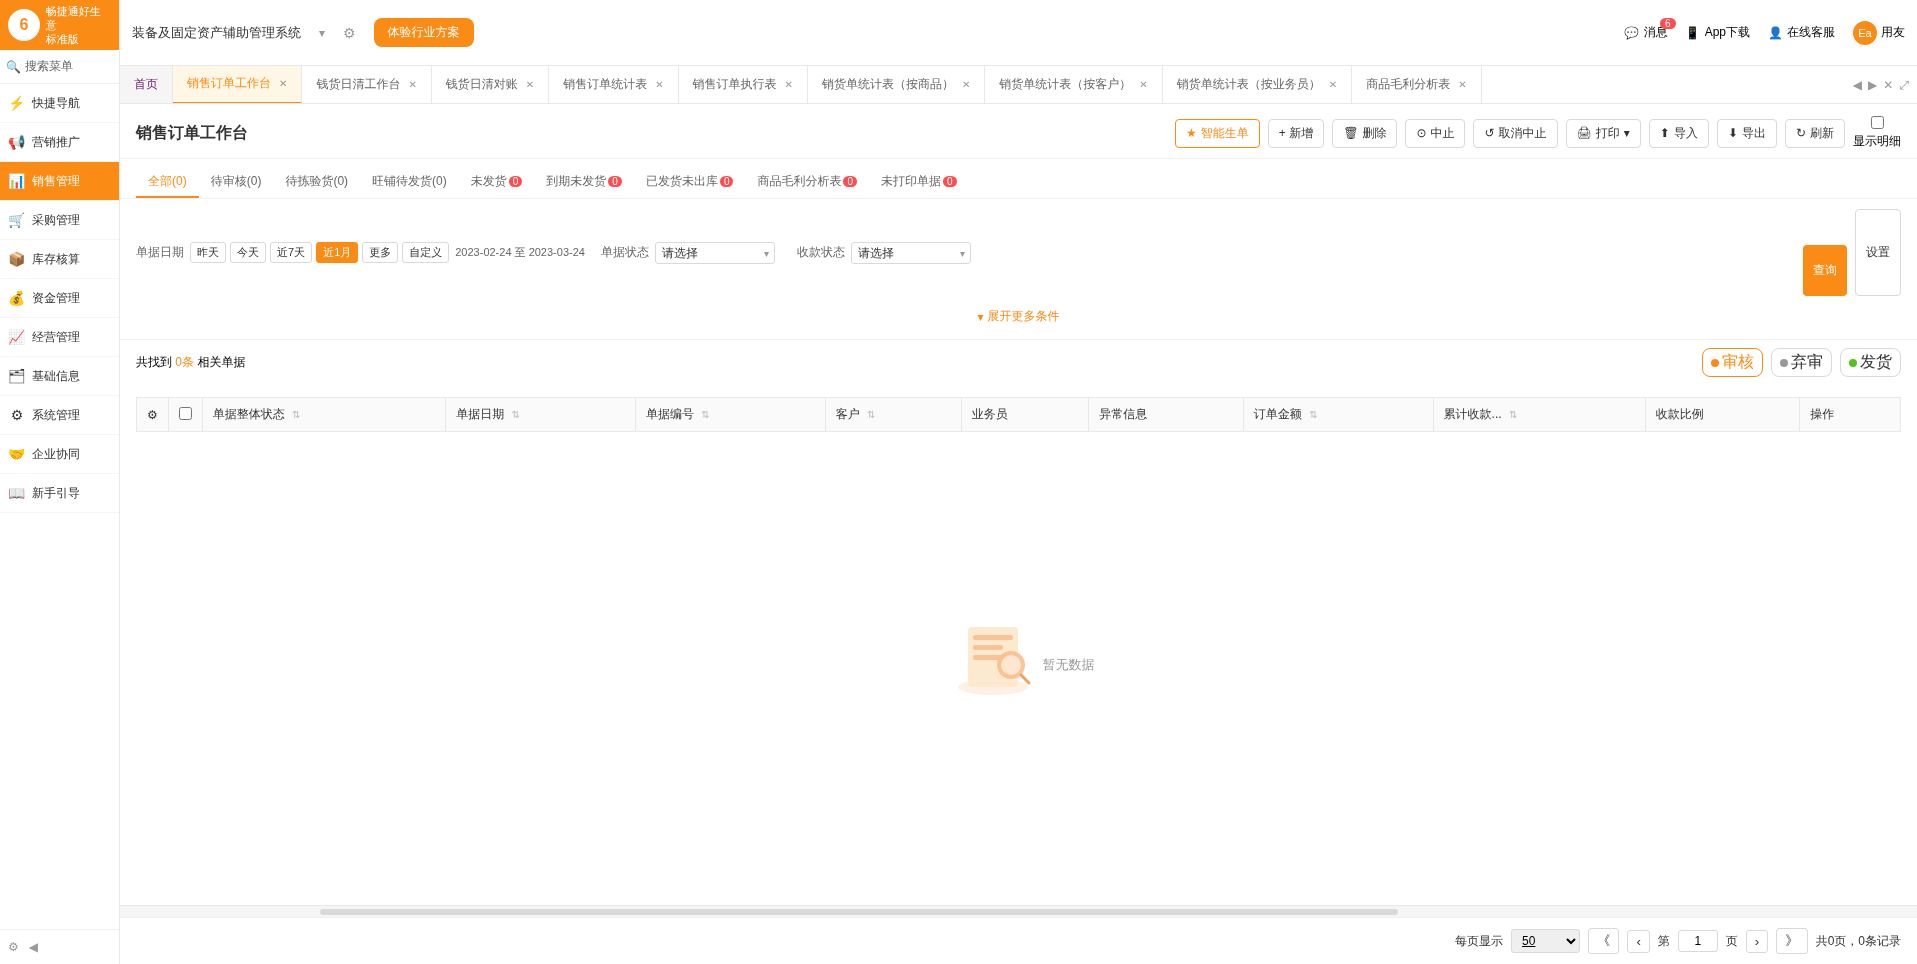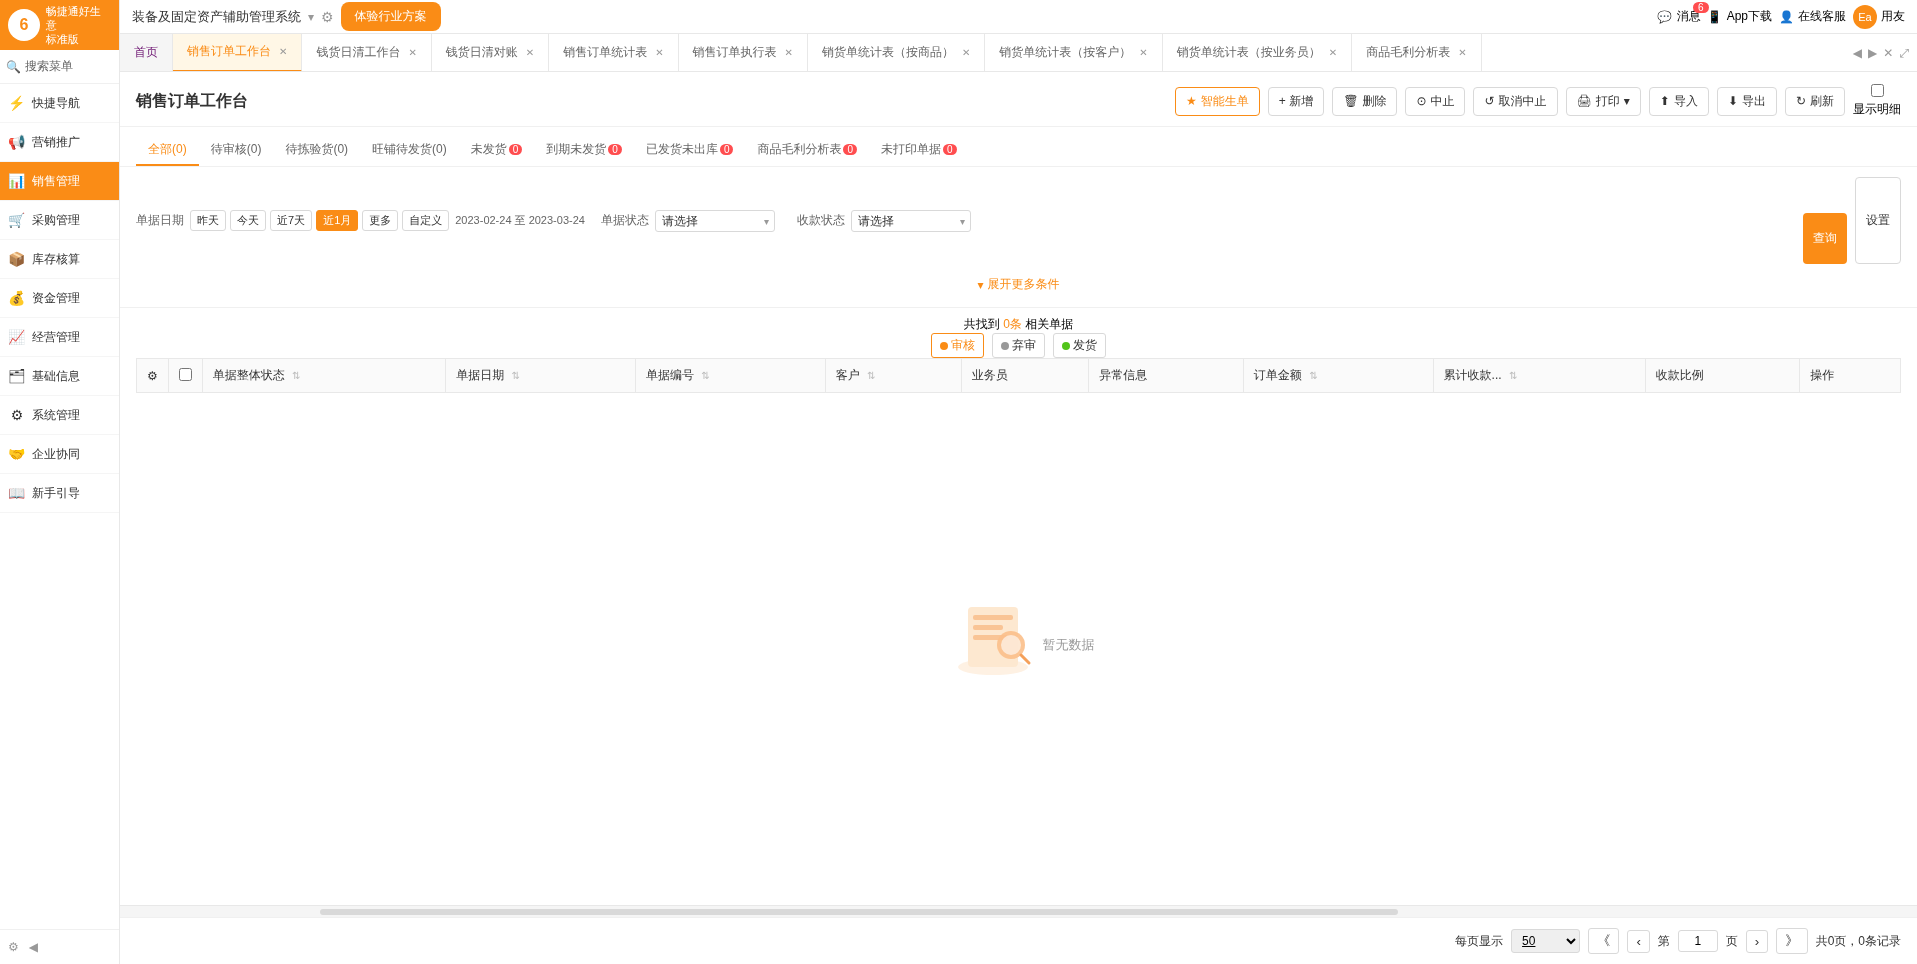--- a/index.html
+++ b/index.html
@@ -13,21 +13,21 @@
     .sidebar-search { padding: 8px 6px; border-bottom: 1px solid #f0f0f0; display: flex; align-items: center; gap: 4px; cursor: pointer; color: #666; font-size: 12px; }
     .sidebar-nav-item { padding: 10px 8px; display: flex; align-items: center; gap: 6px; cursor: pointer; color: #333; font-size: 12px; border-bottom: 1px solid #f5f5f5; }
     .sidebar-nav-item.active { background: #fa8c16; color: #fff; }
     .sidebar-nav-item .nav-icon { width: 18px; height: 18px; display: flex; align-items: center; justify-content: center; font-size: 14px; }
     .sidebar-bottom { margin-top: auto; padding: 10px 8px; display: flex; gap: 10px; border-top: 1px solid #f0f0f0; }
 
     
     .main { flex: 1; display: flex; flex-direction: column; overflow: hidden; }
 
     
-    .topbar { height: 34px; background: #fff; border-bottom: 1px solid #e8e8e8; display: flex; align-items: center; padding: 0 12px; gap: 7px; }
+    .topbar { height: 66px; background: #fff; border-bottom: 1px solid #e8e8e8; display: flex; align-items: center; padding: 0 12px; gap: 18px; }
     .topbar-btn-industry { background: #fa8c16; color: #fff; border: none; padding: 6px 14px; border-radius: 8px; cursor: pointer; font-size: 12px; }
     .topbar-action-item { display: flex; align-items: center; gap: 4px; cursor: pointer; position: relative; }
     .badge { background: #ff4d4f; color: #fff; border-radius: 8px; padding: 0 4px; font-size: 10px; position: absolute; top: -6px; right: -8px; min-width: 16px; text-align: center; }
 
     
     .tabbar { background: #fff; border-bottom: 1px solid #e8e8e8; display: flex; align-items: center; overflow: hidden; height: 38px; }
     .tab-item { padding: 0 14px; height: 38px; display: flex; align-items: center; gap: 6px; cursor: pointer; white-space: nowrap; font-size: 12px; color: #666; border-right: 1px solid #e8e8e8; position: relative; flex-shrink: 0; }
     .tab-item.active { background: #fff7e6; color: #fa8c16; border-bottom: 2px solid #fa8c16; }
     .tab-item.home { background: #f5f5f5; color: #701a75; }
     .tab-close { font-size: 10px; color: #999; cursor: pointer; margin-left: 2px; }
@@ -62,23 +62,23 @@
     .date-btn { padding: 2px 6px; border: 1px solid #d9d9d9; border-radius: 3px; cursor: pointer; font-size: 11px; color: #333; background: #fff; }
     .date-btn.active { background: #fa8c16; color: #fff; border-color: #fa8c16; }
     .date-range { font-size: 11px; color: #666; }
     .filter-select { border: 1px solid #d9d9d9; border-radius: 3px; padding: 3px 20px 3px 6px; font-size: 12px; color: #333; background: #fff; min-width: 120px; appearance: none; position: relative; }
     .select-wrapper { position: relative; display: inline-block; }
     .select-wrapper::after { content: '▾'; position: absolute; right: 6px; top: 50%; transform: translateY(-50%); color: #999; pointer-events: none; font-size: 10px; }
     .expand-more { display: flex; align-items: center; gap: 4px; color: #fa8c16; cursor: pointer; font-size: 12px; justify-content: center; padding: 4px; }
 
     
     .table-area { flex: 1; padding: 8px 16px; display: flex; flex-direction: column; }
-    .table-info { display: flex; align-items: center; justify-content: space-between; margin-bottom: 0; flex-direction: column; }
+    .table-info { display: flex; align-items: center; justify-content: space-between; margin-bottom: 20px; }
     .table-ops { display: flex; gap: 8px; }
-    .op-btn { padding: 3px 8px; border: 1px solid #d9d9d9; border-radius: 3px; cursor: pointer; font-size: 12px; color: #333; background: #fff; display: flex; align-items: center; gap: 3px; }
+    .op-btn { padding: 3px 8px; border: 1px solid #d9d9d9; border-radius: 8px; cursor: pointer; font-size: 16px; color: #333; background: #fff; display: flex; align-items: center; gap: 3px; }
     .op-btn.orange { color: #fa8c16; border-color: #fa8c16; }
 
     
     .data-table { width: 100%; border-collapse: collapse; font-size: 12px; }
     .data-table th { background: #fafafa; border: 1px solid #e8e8e8; padding: 8px 10px; text-align: left; color: #333; font-weight: normal; white-space: nowrap; }
     .data-table .sort-icon { color: #bbb; margin-left: 4px; font-size: 10px; }
     .th-drag { cursor: col-resize; }
     .checkbox-col { width: 30px; text-align: center; }
     .settings-col { width: 30px; text-align: center; }
 

